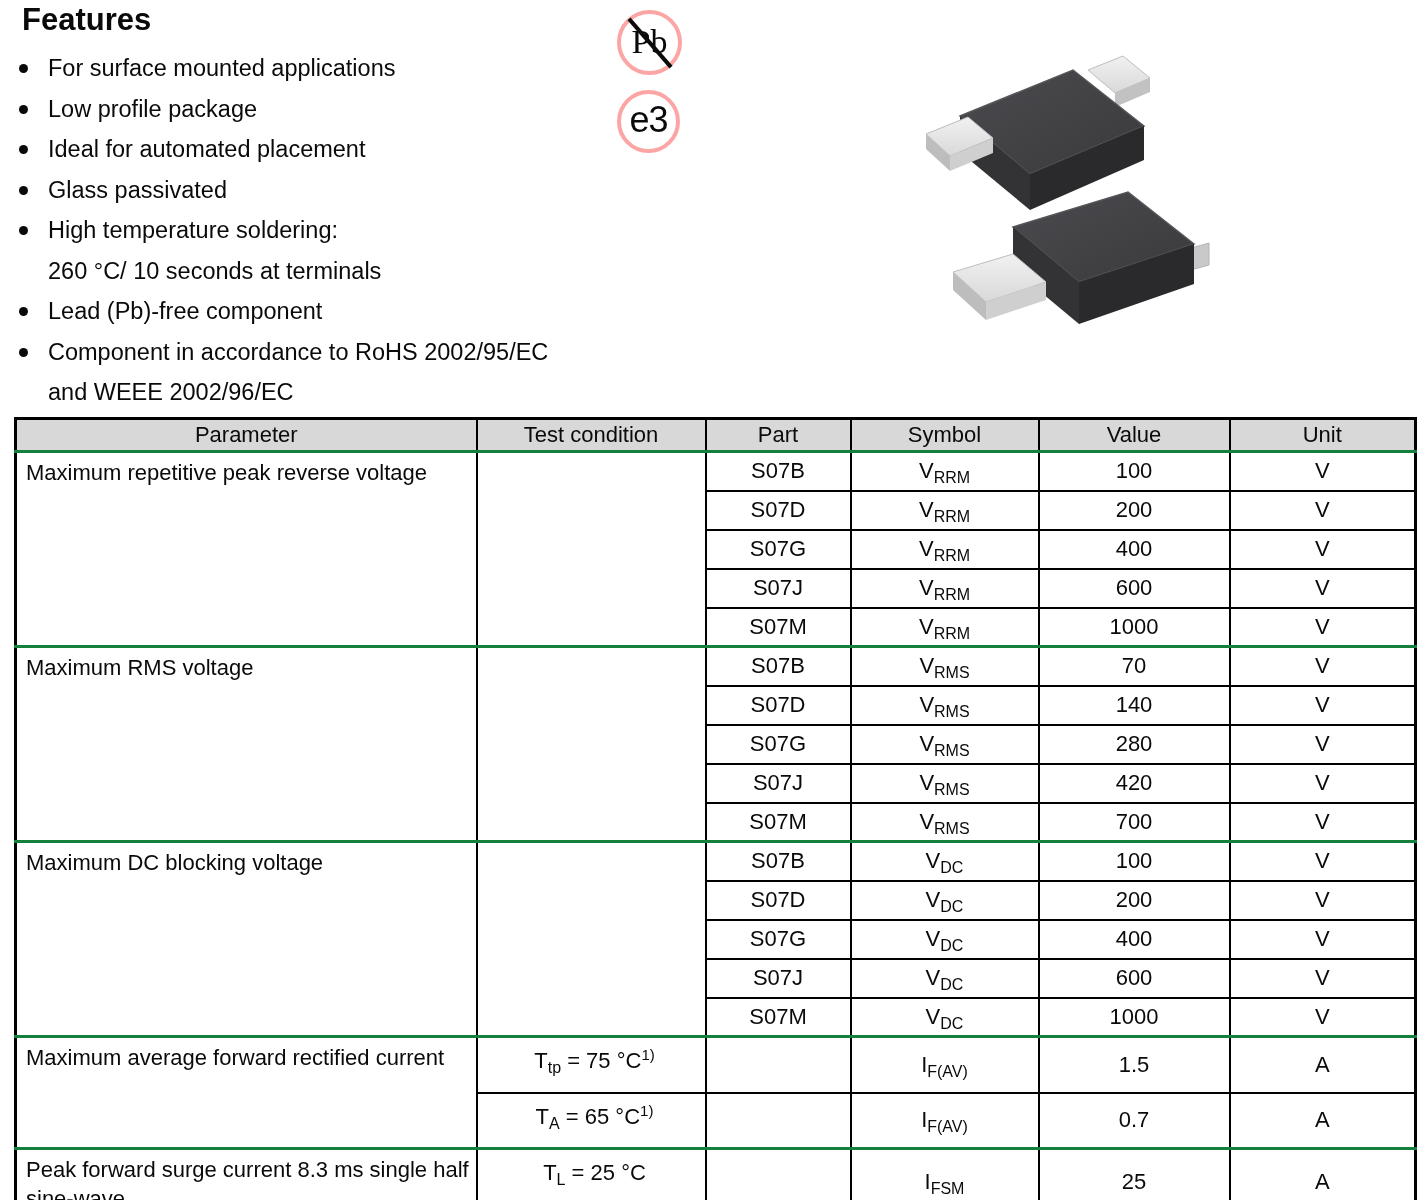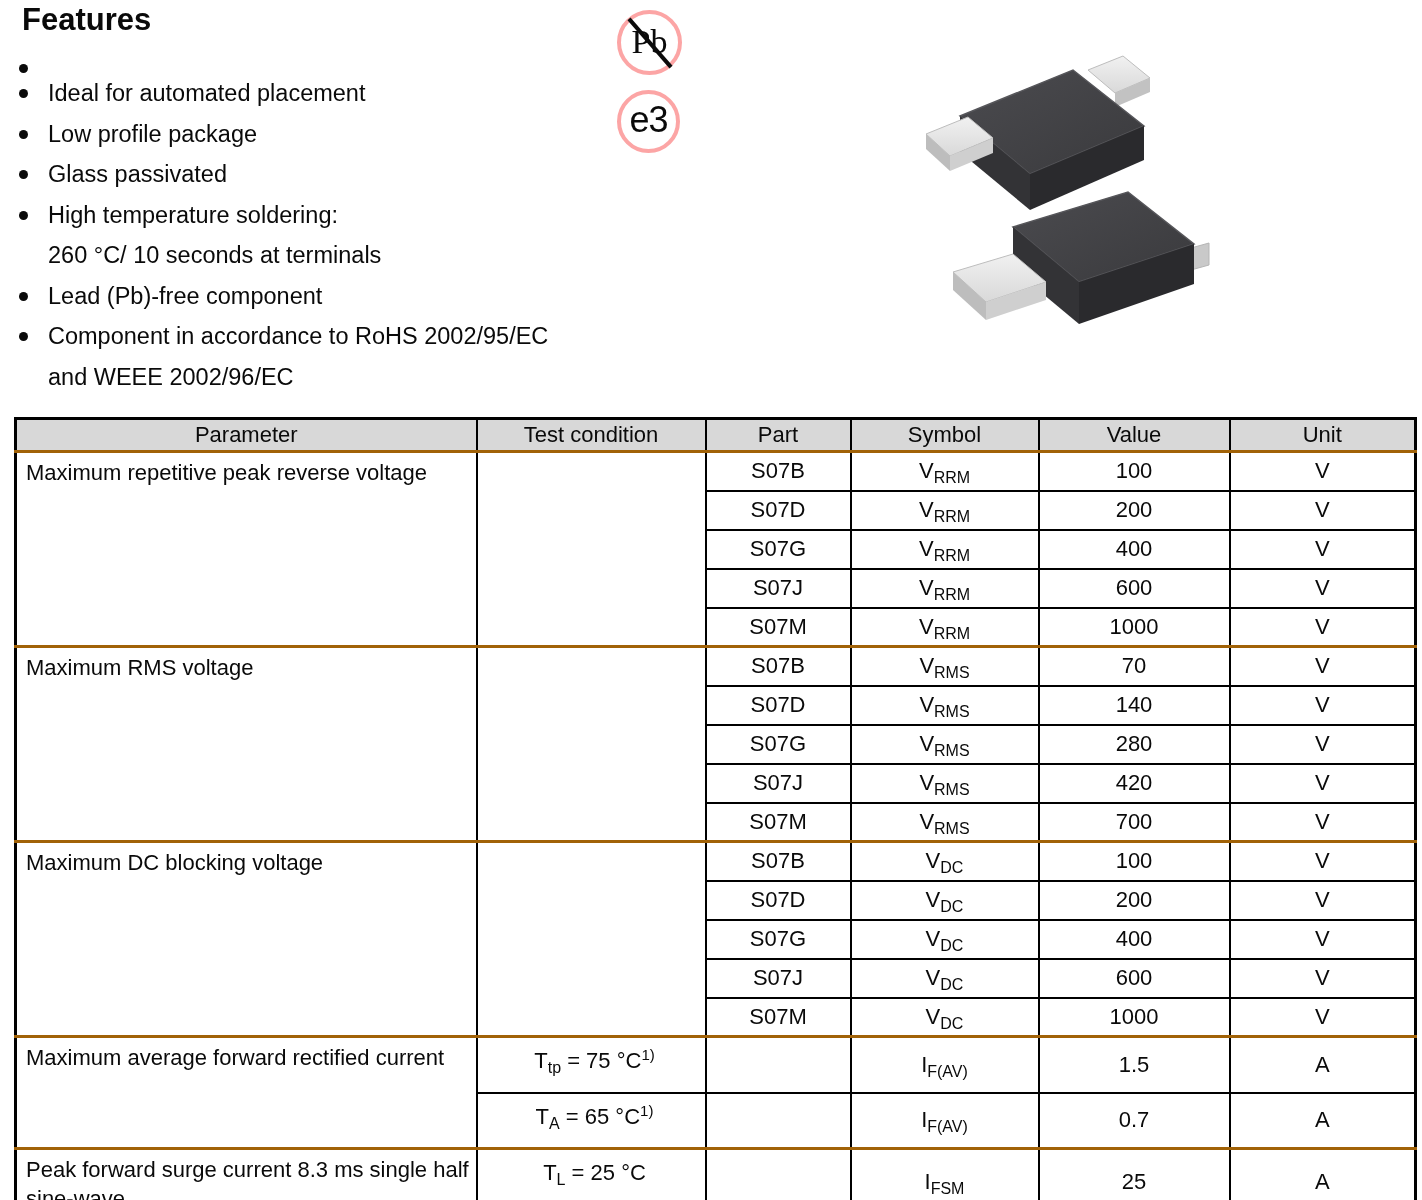--- a/index.html
+++ b/index.html
@@ -33,47 +33,50 @@
   table.spec{border-collapse:collapse;table-layout:fixed;width:1400px;
              border:3px solid #000;font-size:22px;}
   .spec col.c-param{width:461px;} .spec col.c-test{width:229px;}
   .spec col.c-part{width:145px;}  .spec col.c-sym{width:188px;}
   .spec col.c-val{width:191px;}   .spec col.c-unit{width:186px;}
   .spec th,.spec td{border:2px solid #000;padding:0;}
   .spec thead tr{height:33px;}
   .spec th{background:#d8d8d8;font-weight:normal;text-align:center;
            vertical-align:middle;font-size:22px;}
   .spec tr.r39{height:39px;} .spec tr.r52{height:56px;} .spec tr.r54{height:54px;}
-  .spec tr.gstart td{border-top:3px solid #a16207;}
+  .spec tr.gstart td{border-top:3px solid #15803d;}
   .spec td.param{vertical-align:top;text-align:left;
                  padding:5px 4px 0 9px;line-height:1.32;}
   .spec td.test{vertical-align:top;text-align:center;padding:10px 2px 0 9px;}
   .spec td.cc{text-align:center;vertical-align:middle;}
   .sub{font-size:16px;position:relative;top:5px;margin-top:28px;}
   .sup{font-size:15px;position:relative;top:-8px;}
 </style>
 </head>
 <body>
 
 <div class="features">
   <h1>Features</h1>
   <div>
       <div class="feat-item">
         <span class="dot"></span>
+        <div class="feat-text">
+          <div>For surface mounted applications</div>
+        </div>
+      </div>
+      <div class="feat-item">
+        <span class="dot"></span>
+        <div class="feat-text">
+          <div>Low profile package</div>
+        </div>
       </div>
       <div class="feat-item">
         <span class="dot"></span>
         <div class="feat-text">
           <div>Ideal for automated placement</div>
-        </div>
-      </div>
-      <div class="feat-item">
-        <span class="dot"></span>
-        <div class="feat-text">
-          <div>Low profile package</div>
         </div>
       </div>
       <div class="feat-item">
         <span class="dot"></span>
         <div class="feat-text">
           <div>Glass passivated</div>
         </div>
       </div>
       <div class="feat-item">
         <span class="dot"></span>

